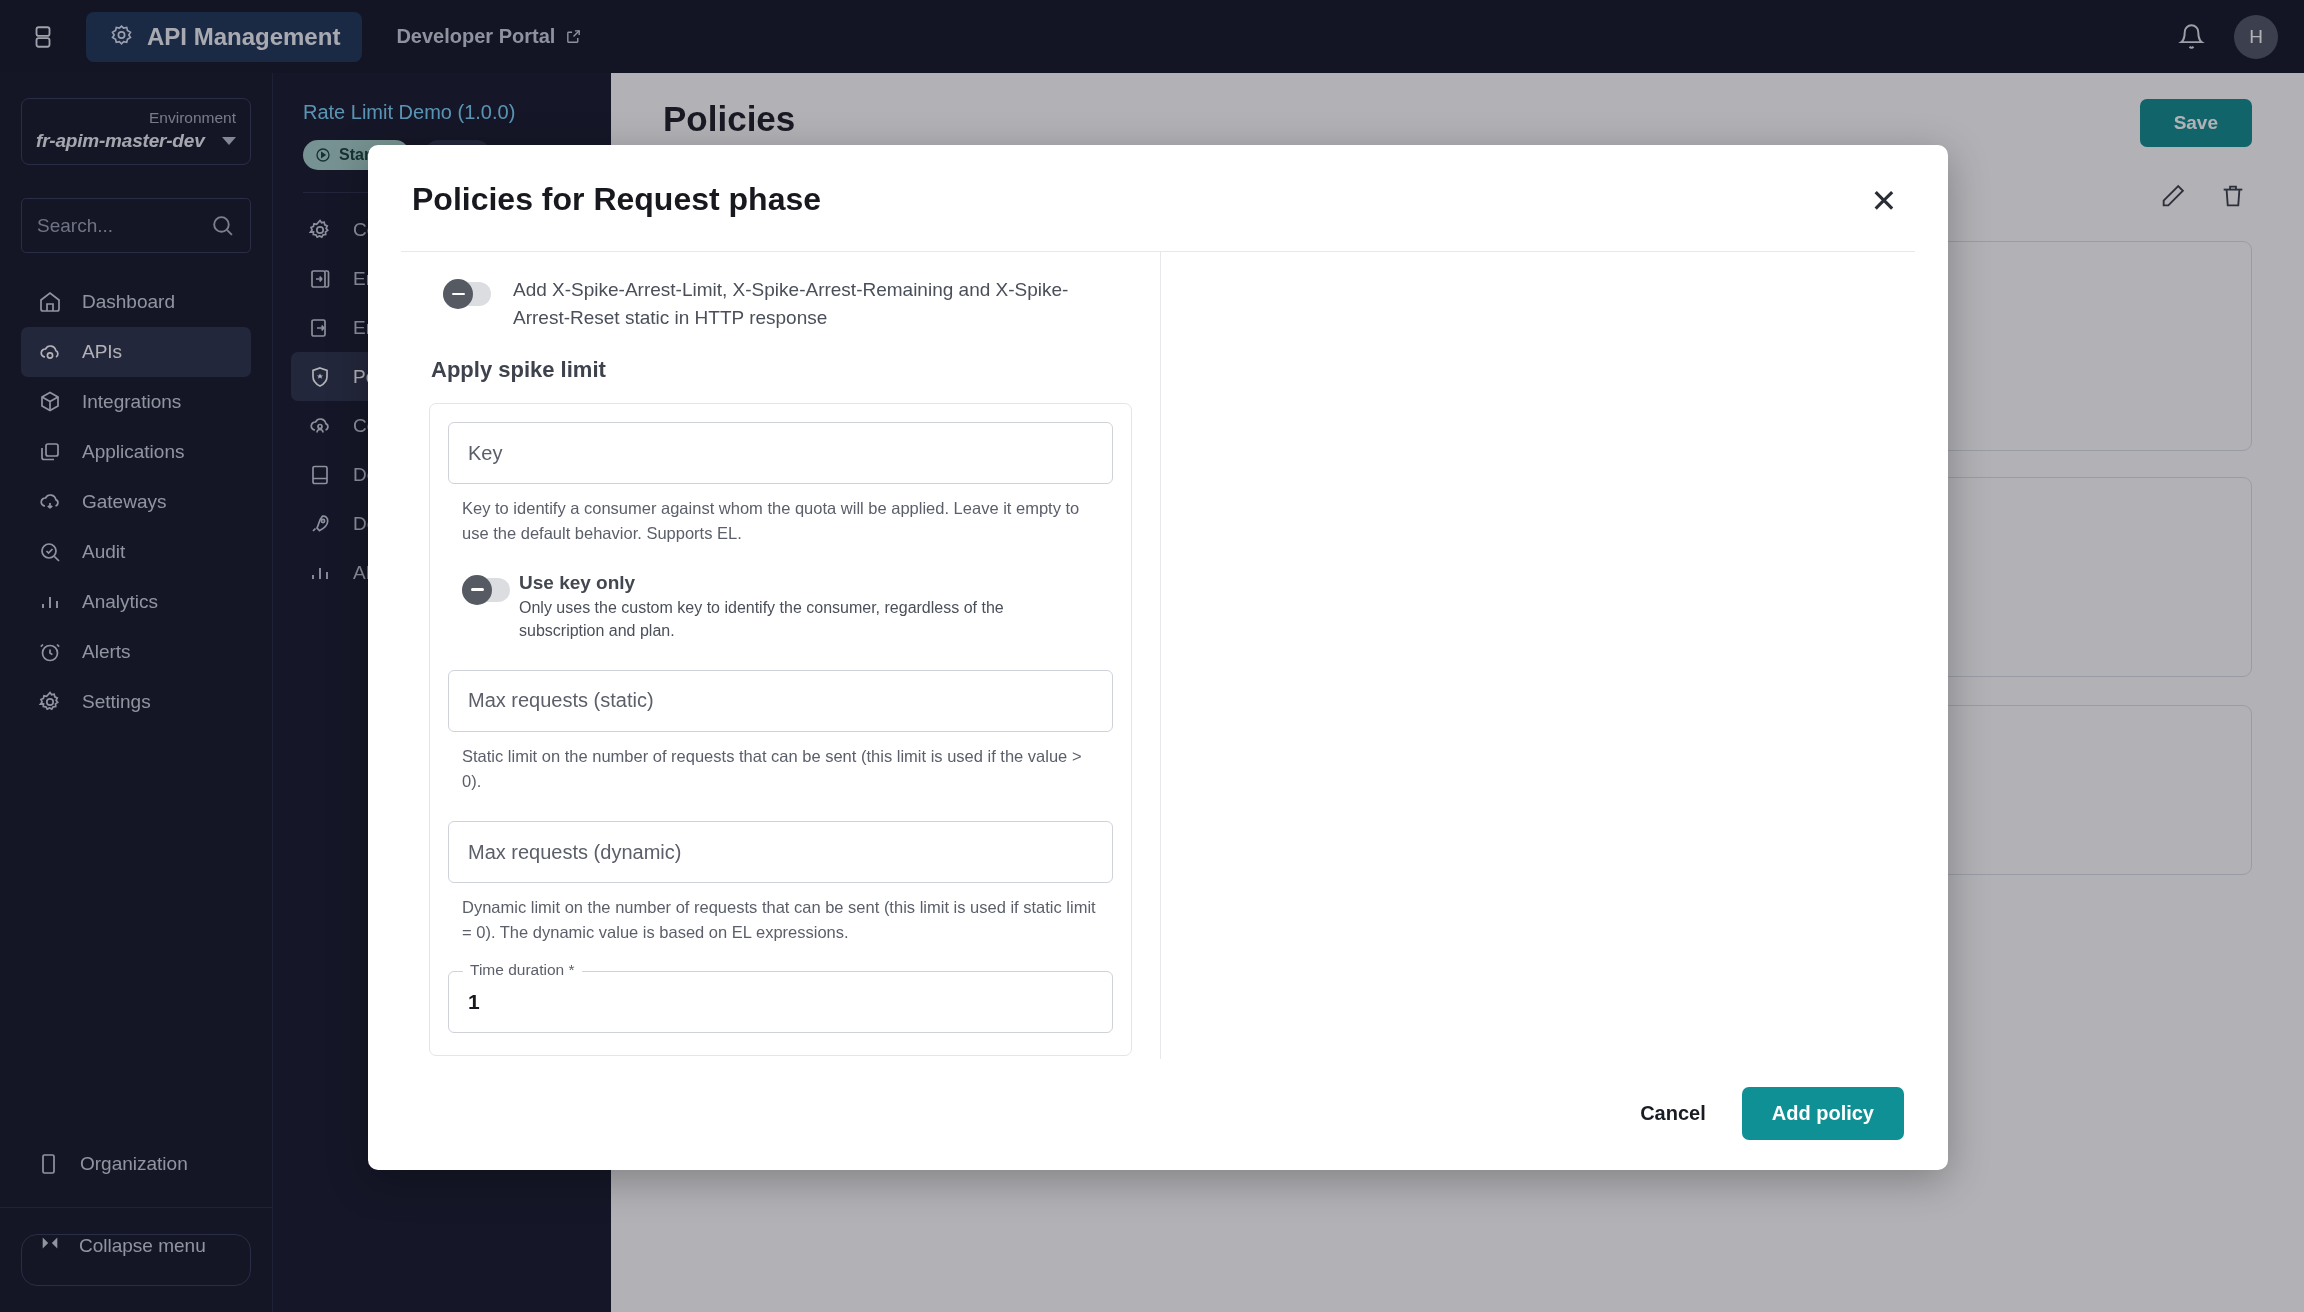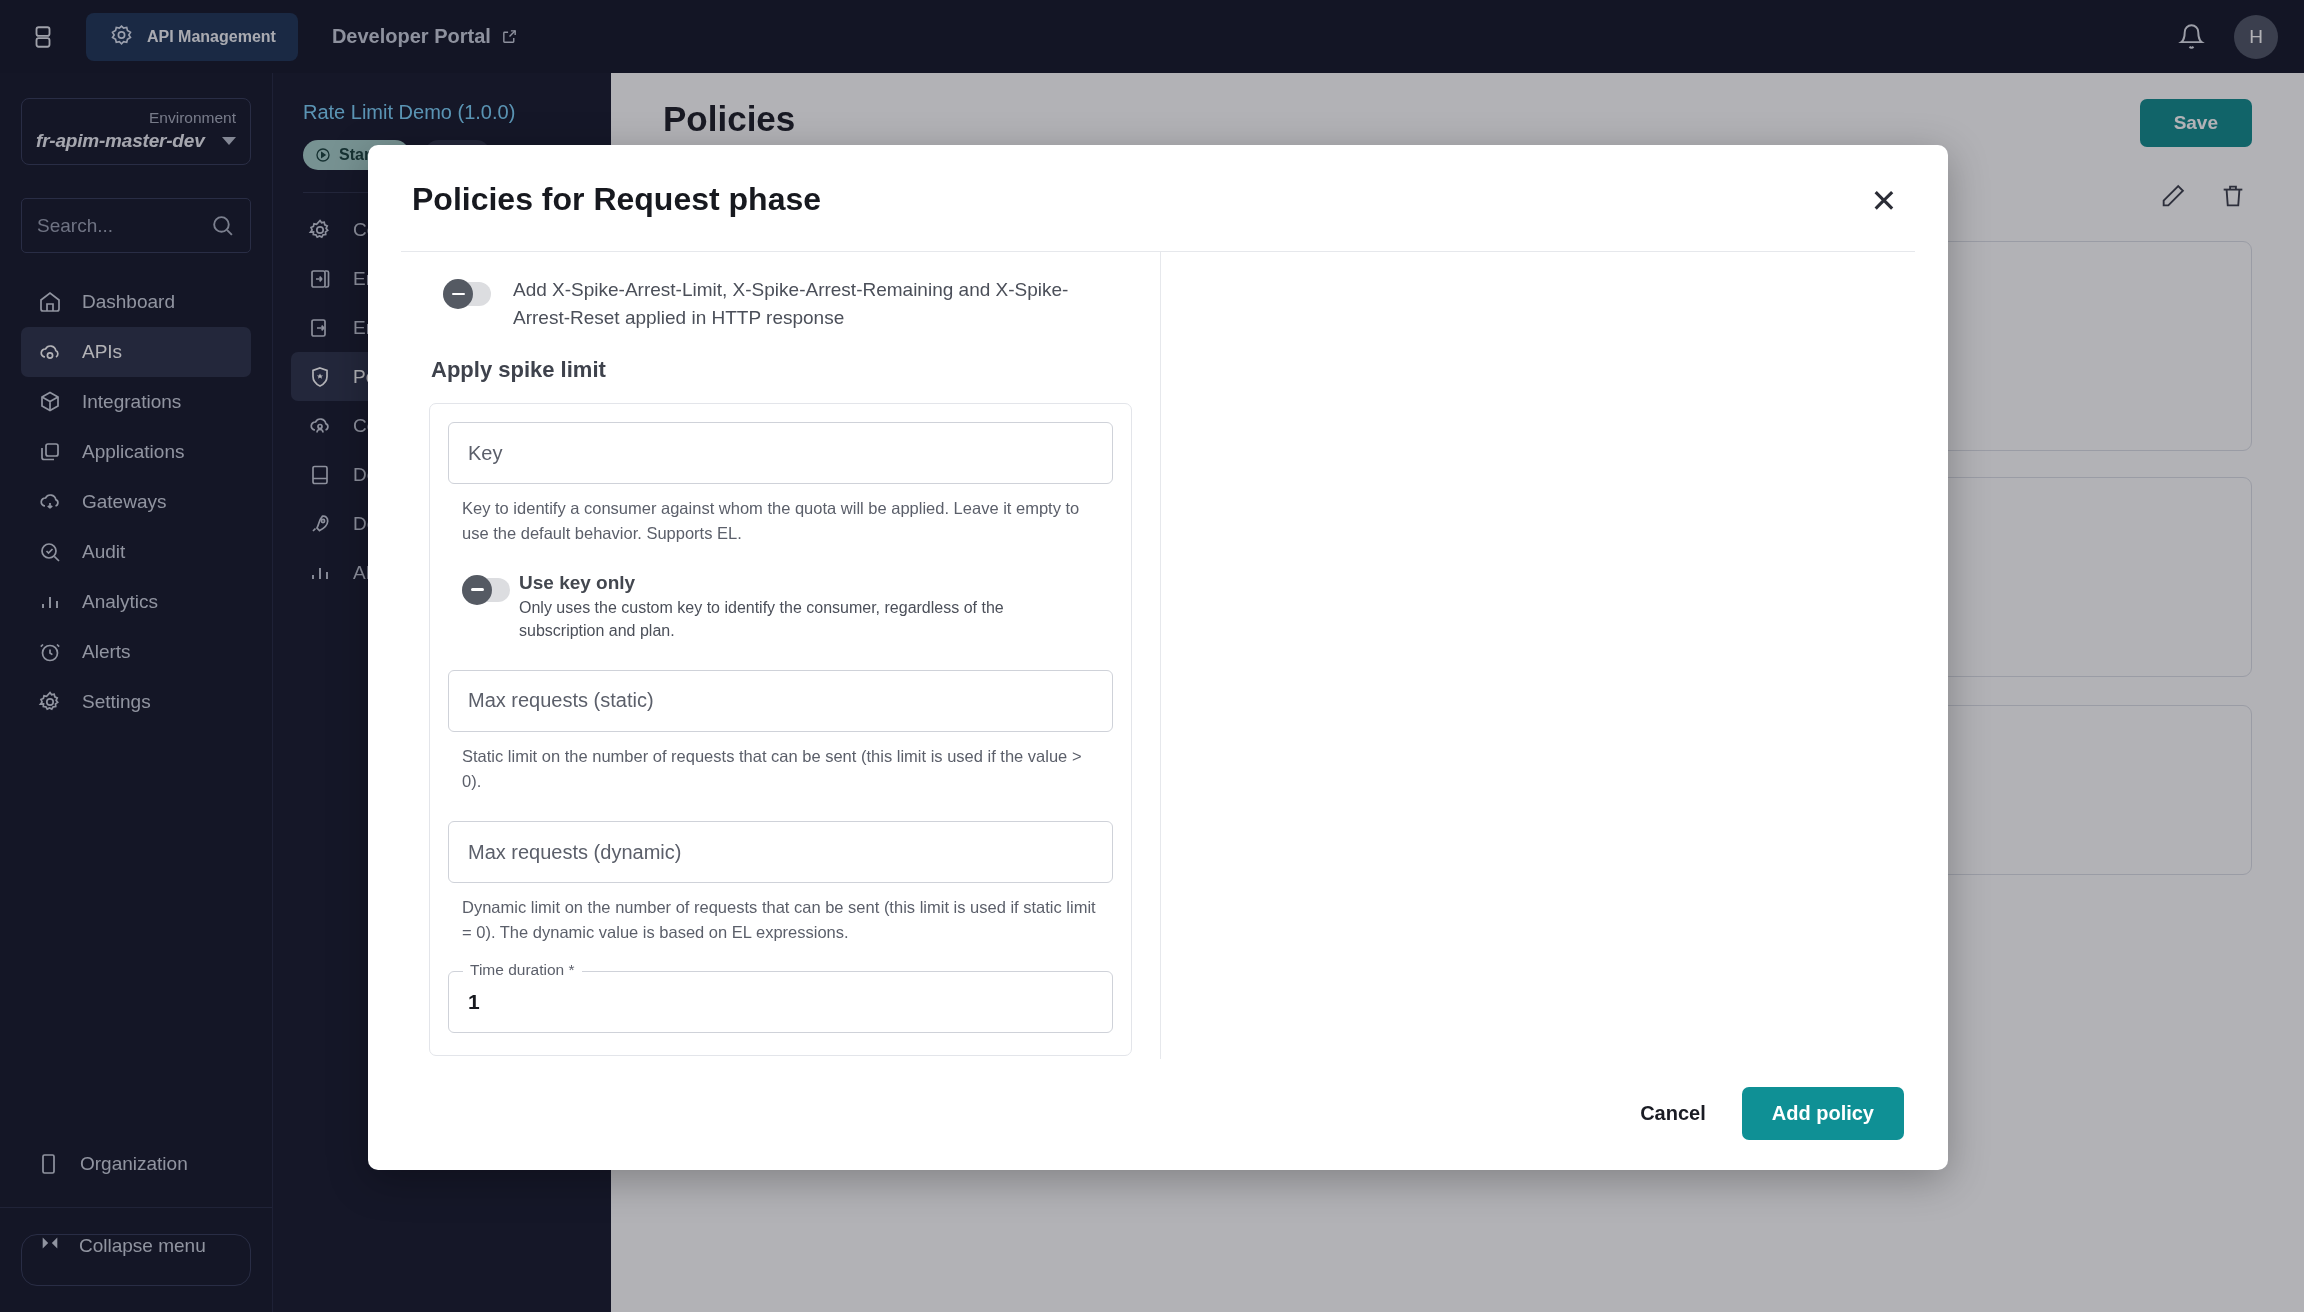--- a/index.html
+++ b/index.html
@@ -15,21 +15,21 @@
   .topbar {
     position: absolute; top: 0; left: 0; width: 2304px; height: 73px;
     background: #121527; display: flex; align-items: center;
     padding: 0 26px; z-index: 6;
   }
   .menu-glyph { width: 34px; height: 34px; display:flex; align-items:center; justify-content:center; color:#e4e6ee; }
   .brand-tab {
     display: flex; align-items: center; gap: 13px;
     background: #1d3355; border-radius: 8px;
     padding: 11px 22px; margin-left: 26px;
-    color: #f2f4f8; font-size: 16px; font-weight: 600;
+    color: #f2f4f8; font-size: 24px; font-weight: 600;
   }
   .brand-tab .ico { width: 26px; height: 26px; display:flex; align-items:center;justify-content:center; }
   .portal-tab {
     display:flex; align-items:center; gap:10px;
     margin-left: 24px; color: #c9cedb; font-size: 20px; font-weight: 600;
     padding: 11px 10px;
   }
   .topbar-right { margin-left:auto; display:flex; align-items:center; gap:26px; }
   .bell { width:34px;height:34px; color:#dfe2ea; display:flex;align-items:center;justify-content:center;}
   .avatar {
@@ -510,21 +510,21 @@
     </div>
 
     <div class="modal-body">
       <div class="body-left">
         <div class="scroll-inner">
 
           <div class="toggle-row">
             <div class="switch">
                 <div class="knob"></div>
               </div>
-            <div class="toggle-text">Add X-Spike-Arrest-Limit, X-Spike-Arrest-Remaining and X-Spike-Arrest-Reset applied in HTTP response</div>
+            <div class="toggle-text">Add X-Spike-Arrest-Limit, X-Spike-Arrest-Remaining and X-Spike-Arrest-Reset static in HTTP response</div>
           </div>
 
           <div class="section-h">Apply spike limit</div>
 
           <div class="panel">
 
             <div class="field">
               <span>Key</span>
             </div>
             <div class="hint">Key to identify a consumer against whom the quota will be applied. Leave it empty to use the default behavior. Supports EL.</div>

